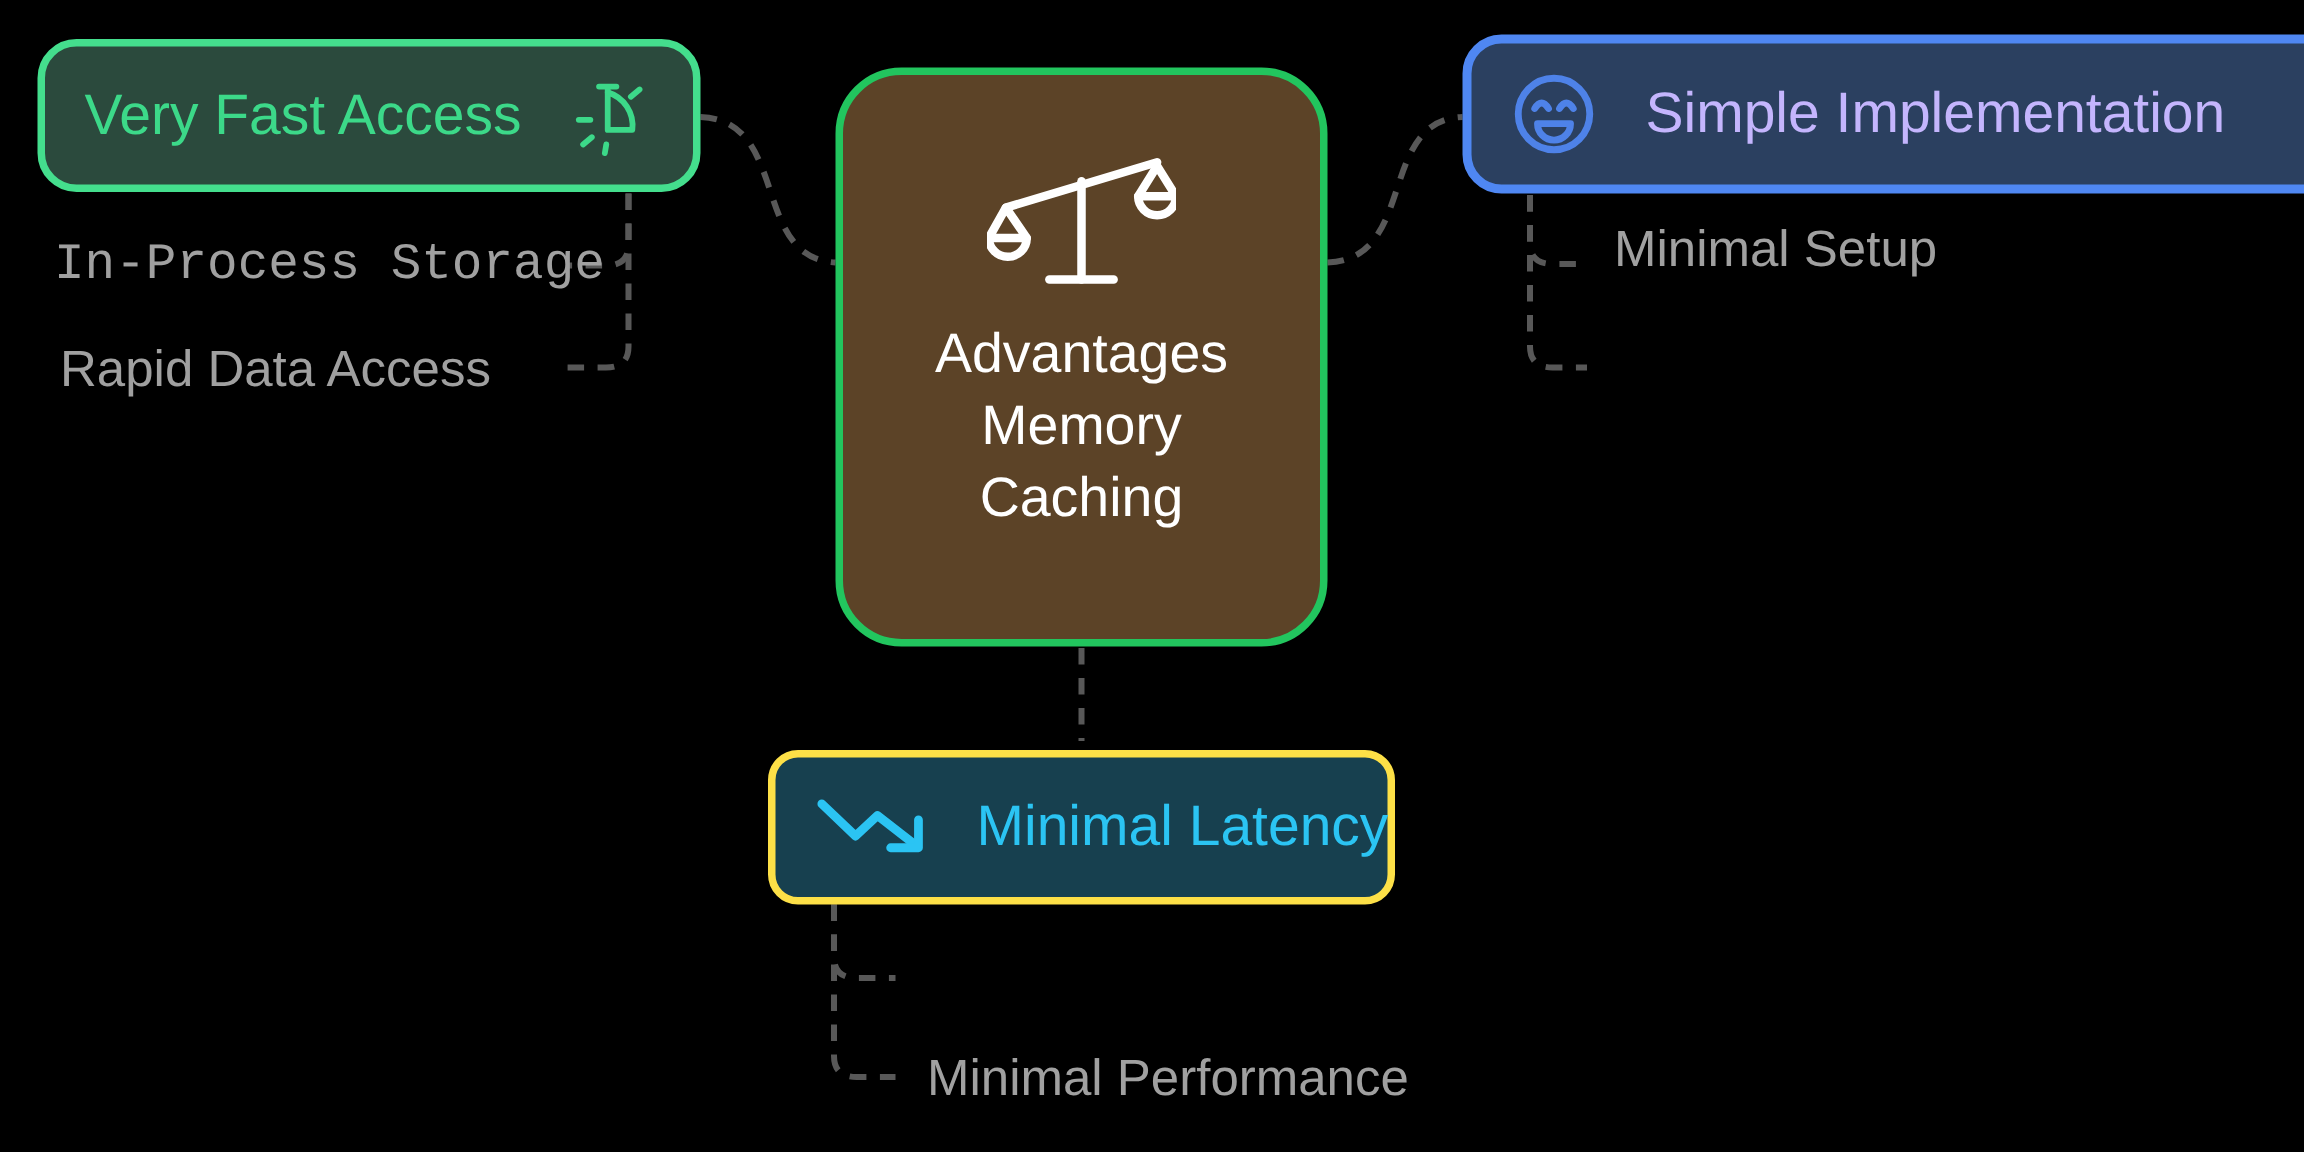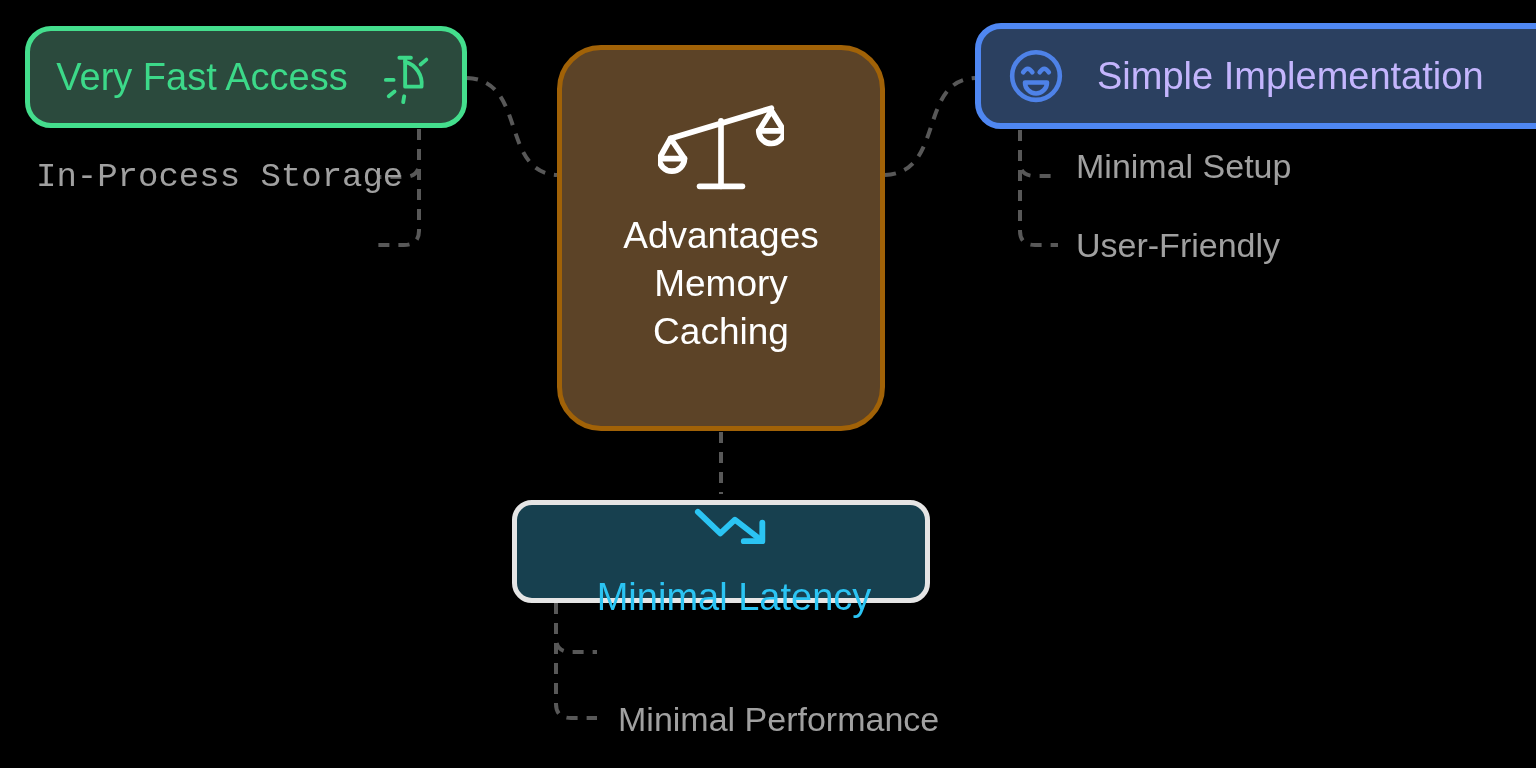--- a/index.html
+++ b/index.html
@@ -14,37 +14,36 @@
     white-space:nowrap;
   }
   .node .label{display:block;}
   .node-green{
     left:25px;top:26px;width:442px;height:102px;
     background:#2B4A3D;border:5px solid #44DE8D;border-radius:26px;
     color:#3CD989;font-size:38px;justify-content:center;gap:34px;
   }
   .node-center{
     left:557px;top:45px;width:328px;height:386px;
-    background:#5C4327;border:5px solid #a16207;border-radius:44px;
+    background:#5C4327;border:5px solid #22c55e;border-radius:44px;
     color:#FFFFFF;flex-direction:column;justify-content:flex-start;
     padding-top:48px;
   }
   .node-center .title{margin-top:18px;text-align:center;font-size:37px;line-height:48px;}
   .node-blue{
     left:975px;top:23px;width:612px;height:106px;
     background:#2B4060;border:6px solid #4F87F2;border-radius:26px;
     color:#c4b5fd;font-size:38px;justify-content:flex-start;gap:28px;
     padding-left:22px;
   }
   .node-teal{
     left:512px;top:500px;width:418px;height:103px;
-    background:#17404F;border:5px solid #e5e5e5;border-radius:20px;
+    background:#17404F;border:5px solid #fde047;border-radius:20px;
     color:#2BC4F3;font-size:38px;justify-content:flex-start;gap:26px;
     padding-left:26px;
-    flex-direction:column;
   }
   .child-label{
     position:absolute;color:#A0A0A0;font-size:34px;font-weight:500;
     line-height:36px;white-space:nowrap;
   }
   .cl-1{left:36px;top:159px;font-family:Liberation Mono, monospace;}
   .cl-2{left:40px;top:228px;}
   .cl-3{left:1076px;top:148px;}
   .cl-4{left:1076px;top:227px;}
   .cl-5{left:615px;top:635px;}
@@ -117,17 +116,17 @@
     <span class="icon">
       <svg width="82" height="45" viewBox="0 0 84 46" fill="none" stroke="#2BC4F3" stroke-width="6" stroke-linecap="round" stroke-linejoin="round">
         <path d="M5 7 L28 29 L43 15 L70 36"></path>
         <path d="M52 37 H71 V18"></path>
       </svg>
     </span>
     <span class="label">Minimal Latency</span>
   </div>
 
   <span class="child-label cl-1">In-Process Storage</span>
+  <span class="child-label cl-2">Rapid Data Access</span>
   <span class="child-label cl-3">Minimal Setup</span>
-  <span class="child-label cl-4">User-Friendly</span>
   <span class="child-label cl-6">Minimal Performance</span>
 
 </div>
 
 </body></html>

